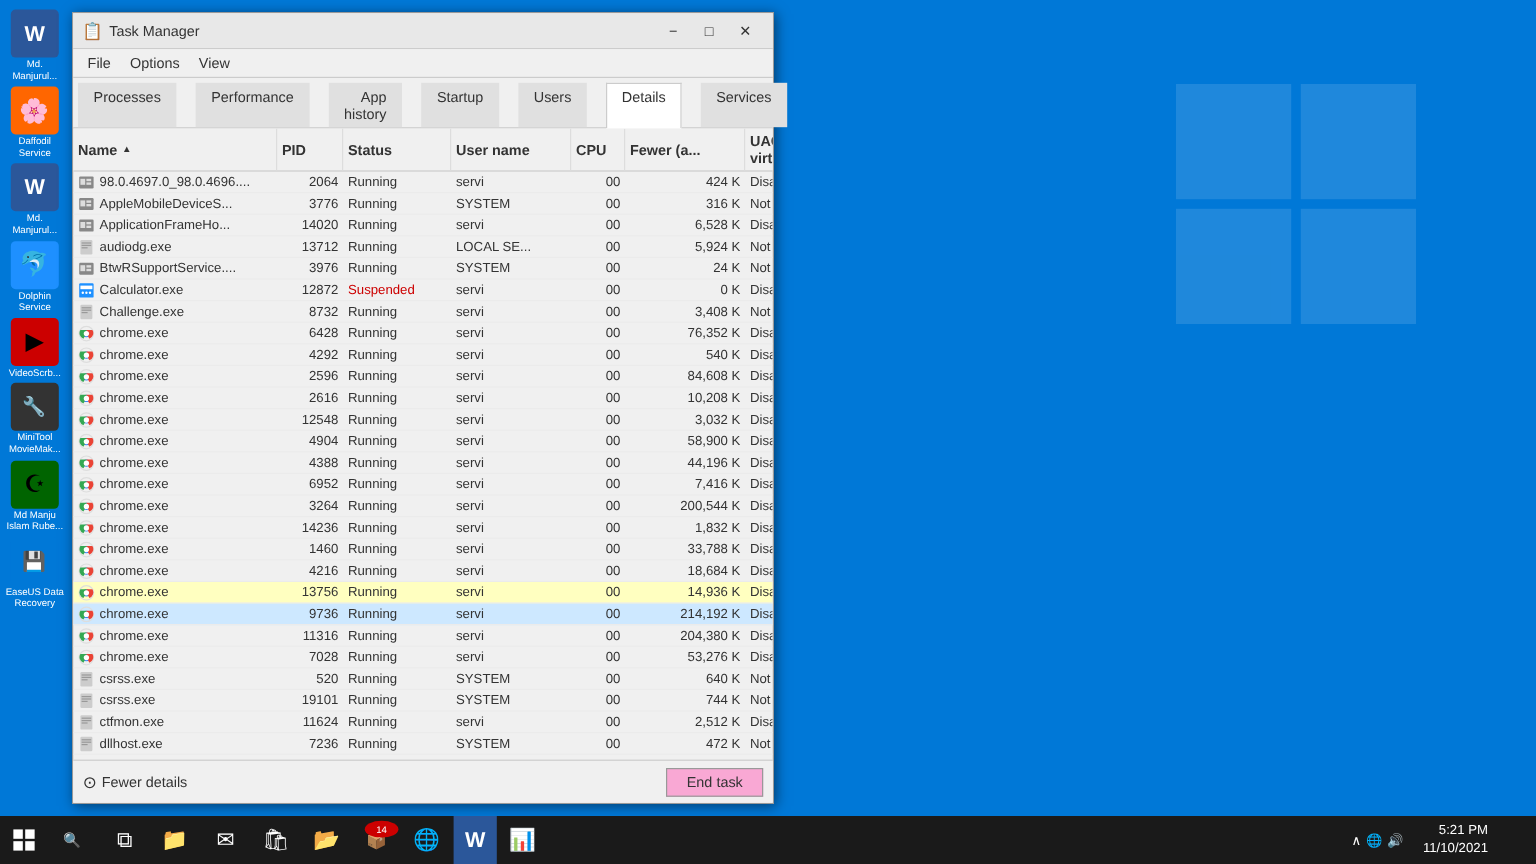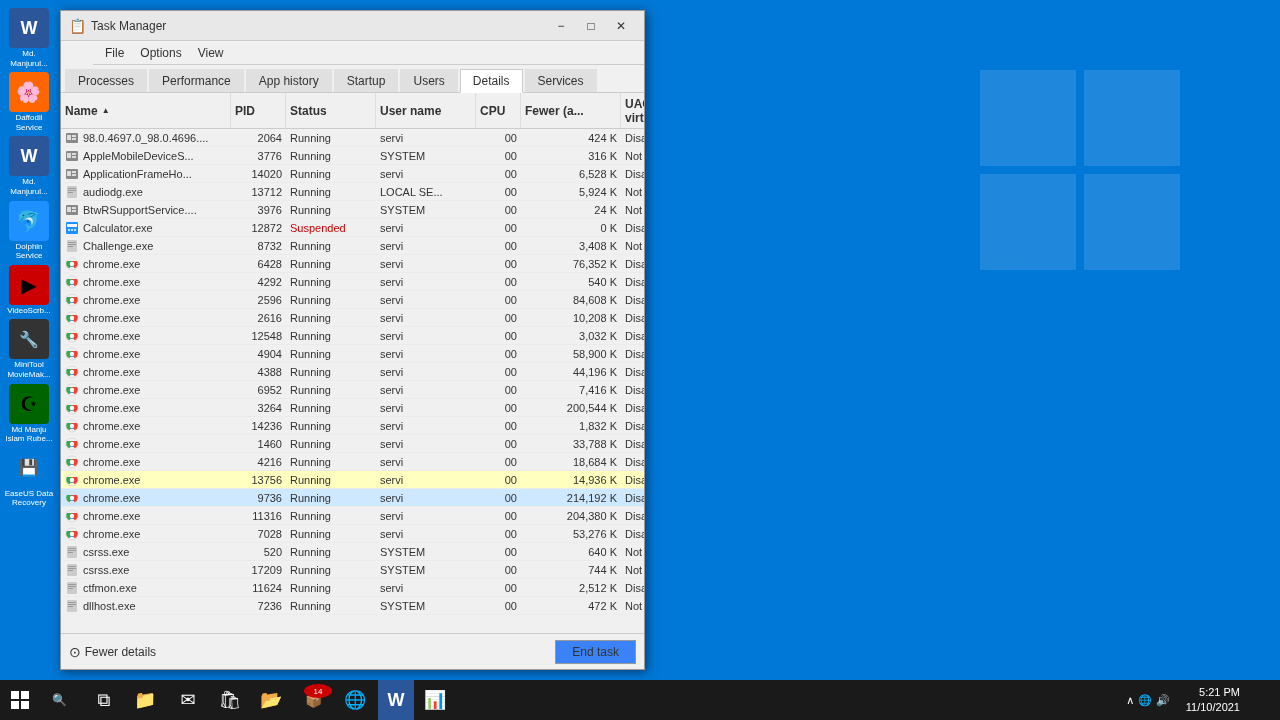--- a/index.html
+++ b/index.html
@@ -184,36 +184,35 @@
     }
 
     
     .tm-menubar {
       height: 24px;
       background: #f0f0f0;
       display: flex;
       align-items: center;
       padding: 0 4px;
       border-bottom: 1px solid #ccc;
-      margin-left: 32px;
     }
     .tm-menu-item {
       padding: 2px 8px;
       cursor: pointer;
       font-size: 12px;
       color: #333;
     }
 
     
     .tm-tabs {
       display: flex;
       background: #f0f0f0;
       border-bottom: 1px solid #ccc;
       padding: 4px 4px 0;
-      gap: 2px;
+      gap: 16px;
       text-align: right;
     }
     .tm-tab {
       padding: 4px 12px;
       cursor: pointer;
       font-size: 12px;
       color: #333;
       border: 1px solid transparent;
       background: #e0e0e0;
       border-bottom: none;
@@ -332,21 +331,21 @@
     .tm-fewer-details {
       display: flex;
       align-items: center;
       gap: 4px;
       cursor: pointer;
       font-size: 12px;
       color: #333;
     }
     .tm-end-task {
       padding: 4px 16px;
-      background: #3b82f6;
+      background: #f9a8d4;
       border: 1px solid #999;
       cursor: pointer;
       font-size: 12px;
       color: #333;
     }
 
     
     .sort-arrow {
       margin-left: 4px;
       font-size: 8px;
@@ -952,21 +951,21 @@
       <span class="proc-icon">
                 <svg width="14" height="14" viewBox="0 0 14 14">
       <rect x="2" y="1" width="10" height="12" rx="1" fill="#ccc"></rect>
       <rect x="3" y="3" width="8" height="1" fill="#999"></rect>
       <rect x="3" y="5" width="8" height="1" fill="#999"></rect>
       <rect x="3" y="7" width="5" height="1" fill="#999"></rect>
     </svg>
               </span>
       <span>csrss.exe</span>
     </div>
-    <div class="tm-cell right">17209</div>
+    <div class="tm-cell right">19101</div>
     <div class="tm-cell status-running">Running</div>
     <div class="tm-cell">SYSTEM</div>
     <div class="tm-cell right">00</div>
     <div class="tm-cell right">744 K</div>
     <div class="tm-cell">Not allowed</div>
   </div>
           <div class="tm-row">
     <div class="tm-cell tm-cell-name">
       <span class="proc-icon">
                 <svg width="14" height="14" viewBox="0 0 14 14">

